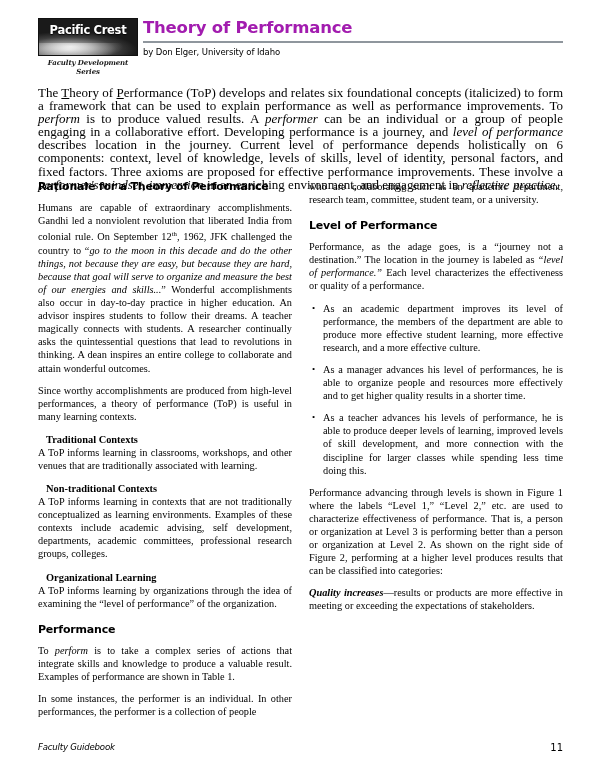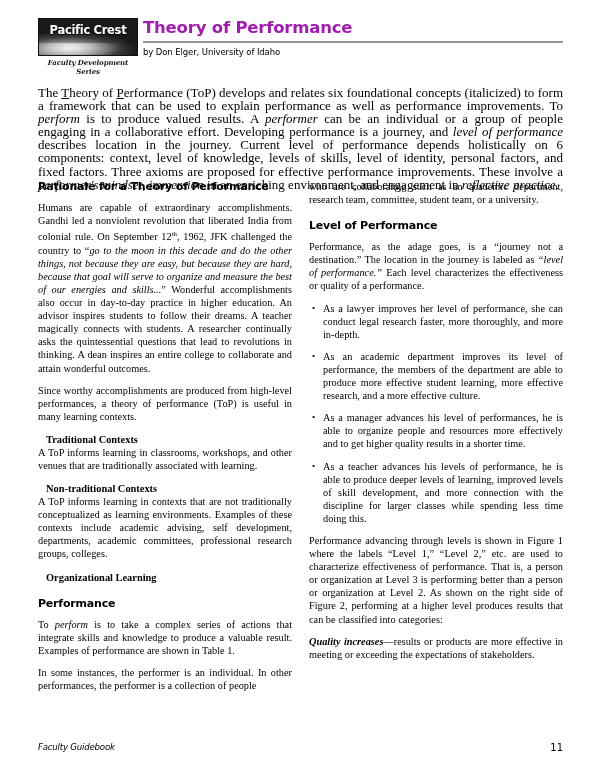--- a/index.html
+++ b/index.html
@@ -249,34 +249,34 @@
       <p class="para">Humans are capable of extraordinary accomplishments. Gandhi led a nonviolent revolution that liberated India from colonial rule. On September 12<sup>th</sup>, 1962, JFK challenged the country to “<i>go to the moon in this decade and do the other things, not because they are easy, but because they are hard, because that goal will serve to organize and measure the best of our energies and skills...</i>” Wonderful accomplishments also occur in day-to-day practice in higher education. An advisor inspires students to follow their dreams. A teacher magically connects with students. A researcher continually asks the quintessential questions that lead to revolutions in thinking. A dean inspires an entire college to collaborate and attain wonderful outcomes.</p>
       <p class="para">Since worthy accomplishments are produced from high-level performances, a theory of performance (ToP) is useful in many learning contexts.</p>
 
       <h3 class="subsection">Traditional Contexts</h3>
       <p class="para">A ToP informs learning in classrooms, workshops, and other venues that are traditionally associated with learning.</p>
 
       <h3 class="subsection">Non-traditional Contexts</h3>
       <p class="para">A ToP informs learning in contexts that are not traditionally conceptualized as learning environments. Examples of these contexts include academic advising, self development, departments, academic committees, professional research groups, colleges.</p>
 
       <h3 class="subsection">Organizational Learning</h3>
+      <p class="para">A ToP informs learning by organizations through the idea of examining the “level of performance” of the organization.</p>
 
       <h2 class="section spaced-top">Performance</h2>
       <p class="para">To <i>perform</i> is to take a complex series of actions that integrate skills and knowledge to produce a valuable result. Examples of performance are shown in Table 1.</p>
       <p class="para tight">In some instances, the performer is an individual. In other performances, the performer is a collection of people</p>
     </div>
 
     <div class="col col-right">
       <p class="para">who are collaborating such as an academic department, research team, committee, student team, or a university.</p>
 
       <h2 class="section spaced-top">Level of Performance</h2>
       <p class="para">Performance, as the adage goes, is a “journey not a destination.” The location in the journey is labeled as <i>“level of performance.”</i> Each level characterizes the effectiveness or quality of a performance.</p>
 
       <ul class="bullets">
-        <li>As a lawyer improves her level of performance, she can conduct legal research faster, more thoroughly, and more in-depth.</li>
         <li>As an academic department improves its level of performance, the members of the department are able to produce more effective student learning, more effective research, and a more effective culture.</li>
         <li>As a manager advances his level of performances, he is able to organize people and resources more effectively and to get higher quality results in a shorter time.</li>
         <li>As a teacher advances his levels of performance, he is able to produce deeper levels of learning, improved levels of skill development, and more connection with the discipline for larger classes while spending less time doing this.</li>
       </ul>
 
       <p class="para">Performance advancing through levels is shown in Figure 1 where the labels “Level 1,” “Level 2,” etc. are used to characterize effectiveness of performance. That is, a person or organization at Level 3 is performing better than a person or organization at Level 2. As shown on the right side of Figure 2, performing at a higher level produces results that can be classified into categories:</p>
       <p class="para tight"><span class="bi">Quality increases</span>—results or products are more effective in meeting or exceeding the expectations of stakeholders.</p>
     </div>
 
   </div>

